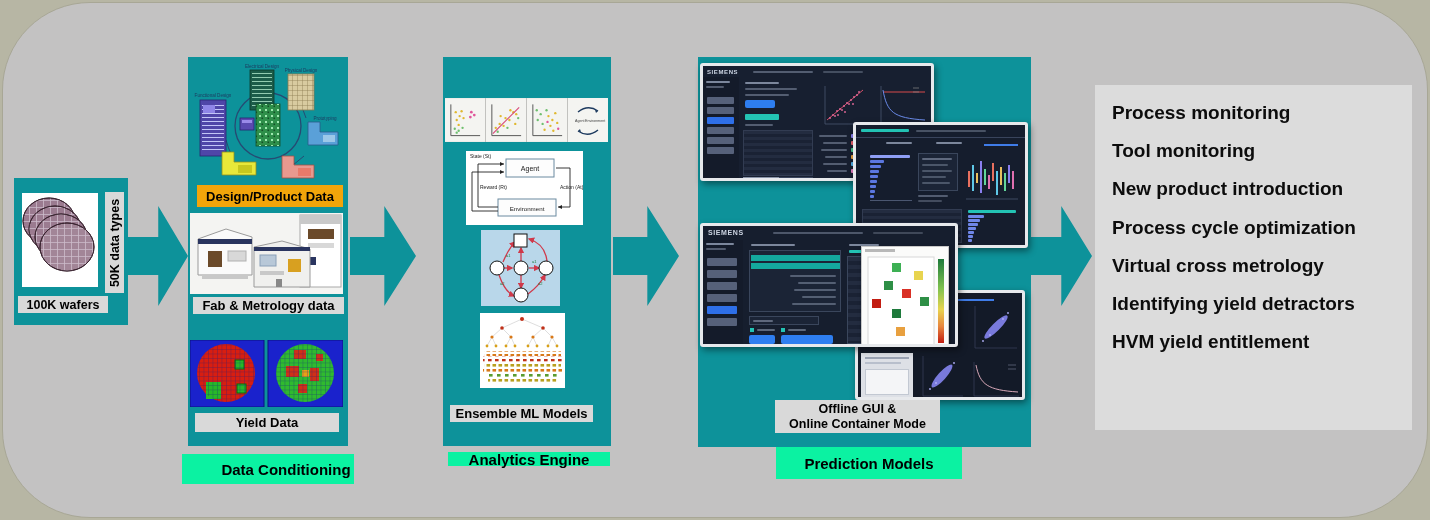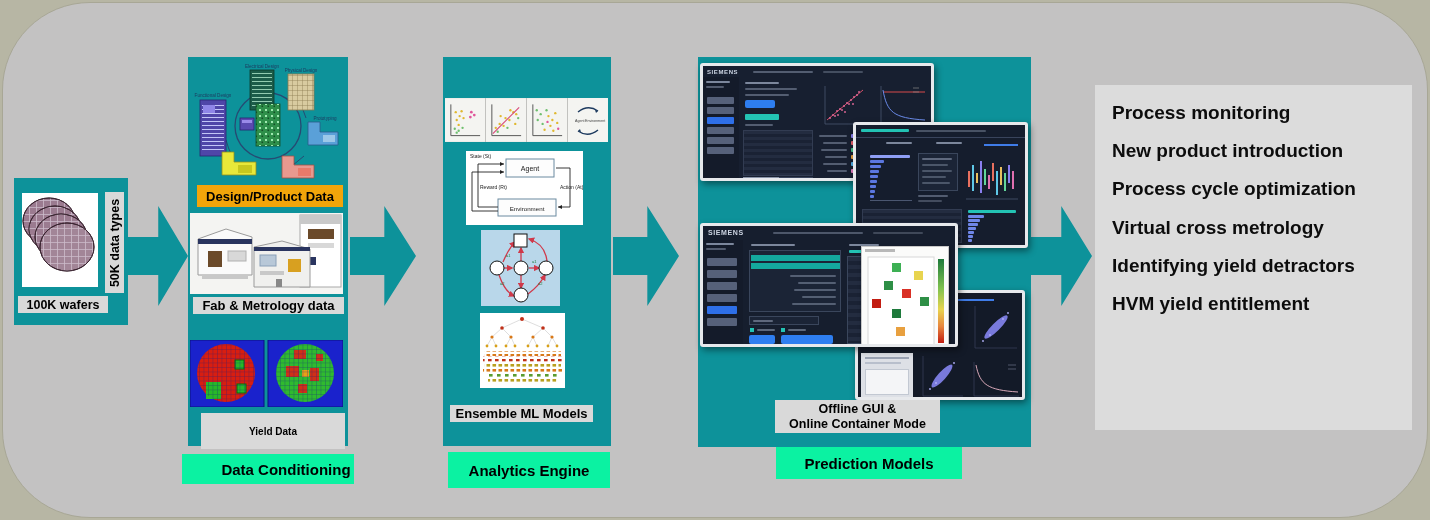--- a/index.html
+++ b/index.html
@@ -167,21 +167,21 @@
         <circle cx="115" cy="33" r="29" fill="#2fba2f"></circle>
         <rect x="104" y="10" width="12" height="9" fill="#d03018"></rect>
         <rect x="96" y="26" width="13" height="11" fill="#d03018"></rect>
         <rect x="120" y="28" width="9" height="13" fill="#d03018"></rect>
         <rect x="108" y="44" width="9" height="9" fill="#d03018"></rect>
         <rect x="126" y="14" width="7" height="7" fill="#d03018"></rect>
         <rect x="112" y="30" width="7" height="7" fill="#e8a018"></rect>
         <circle cx="115" cy="33" r="29" fill="url(#wmg)"></circle>
       </svg>
     </div>
-    <div class="gray-label" style="position:absolute;left:7px;top:356px;width:144px;height:36px;font-size:10px;margin-left:6px;">Yield Data</div>
+    <div class="gray-label" style="position:absolute;left:7px;top:356px;width:144px;height:19px;font-size:13px;">Yield Data</div>
   </div>
   <div class="mint-label" style="left:182px;top:454px;width:172px;height:30px;padding-left:36px;">Data Conditioning</div>
 
   <div class="abs teal" style="left:443px;top:57px;width:168px;height:389px;">
 
     <div class="abs" style="left:2px;top:41px;width:163px;height:44px;background:#e6e6e3;display:flex;">
       <svg width="41" height="44" viewBox="0 0 41 44" style="border-right:1px solid #c2c2bf">
         <rect width="41" height="44" fill="#f4f4f1"></rect>
         <path d="M6 6 V38 H36" stroke="#555" stroke-width="1" fill="none"></path>
         <g fill="#e0b82f">
@@ -353,21 +353,21 @@
         <rect x="4" y="38" width="77" height="5" fill="url(#tdo)"></rect>
         <rect x="3" y="43.5" width="79" height="5" fill="url(#tdr)"></rect>
         <rect x="4" y="49" width="77" height="5" fill="url(#tdy)"></rect>
         <rect x="3" y="54.5" width="79" height="5" fill="url(#tdo)"></rect>
         <rect x="6" y="60" width="73" height="5" fill="url(#tdg)"></rect>
         <rect x="8" y="65.5" width="69" height="5" fill="url(#tdy)"></rect>
       </svg>
     </div>
     <div class="gray-label" style="position:absolute;left:7px;top:348px;width:143px;height:17px;font-size:13px;">Ensemble ML Models</div>
   </div>
-  <div class="mint-label" style="left:448px;top:452px;width:162px;height:36px;">Analytics Engine</div>
+  <div class="mint-label" style="left:448px;top:452px;width:162px;height:14px;">Analytics Engine</div>
 
   <div class="abs teal" style="left:698px;top:57px;width:333px;height:390px;">
 
     <div class="shot" style="left:2px;top:6px;width:234px;height:118px;">
       <div class="brand" style="left:4px;top:3px;">SIEMENS</div>
       <div class="stub" style="left:50px;top:5px;width:60px;opacity:.6;"></div>
       <div class="stub" style="left:120px;top:5px;width:40px;opacity:.45;"></div>
       <div class="abs" style="left:0;top:11px;width:36px;height:101px;background:#141b2a;">
         <div class="stub" style="left:3px;top:4px;width:24px;"></div>
         <div class="stub" style="left:3px;top:9px;width:18px;opacity:.6;"></div>
@@ -603,20 +603,21 @@
     <div class="gray-label" style="position:absolute;left:77px;top:343px;width:165px;height:33px;flex-direction:column;font-size:12.5px;line-height:15px;">
       <span>Offline GUI &amp;</span>
       <span>Online Container Mode</span>
     </div>
   </div>
   <div class="mint-label" style="left:776px;top:447px;width:186px;height:32px;">Prediction Models</div>
 
   <div class="decisions">
     <ul>
       <li>Process monitoring</li>
+      <li>Tool monitoring</li>
       <li>New product introduction</li>
       <li>Process cycle optimization</li>
       <li>Virtual cross metrology</li>
       <li>Identifying yield detractors</li>
       <li>HVM yield entitlement</li>
     </ul>
   </div>
 </div>
 
 </body></html>

